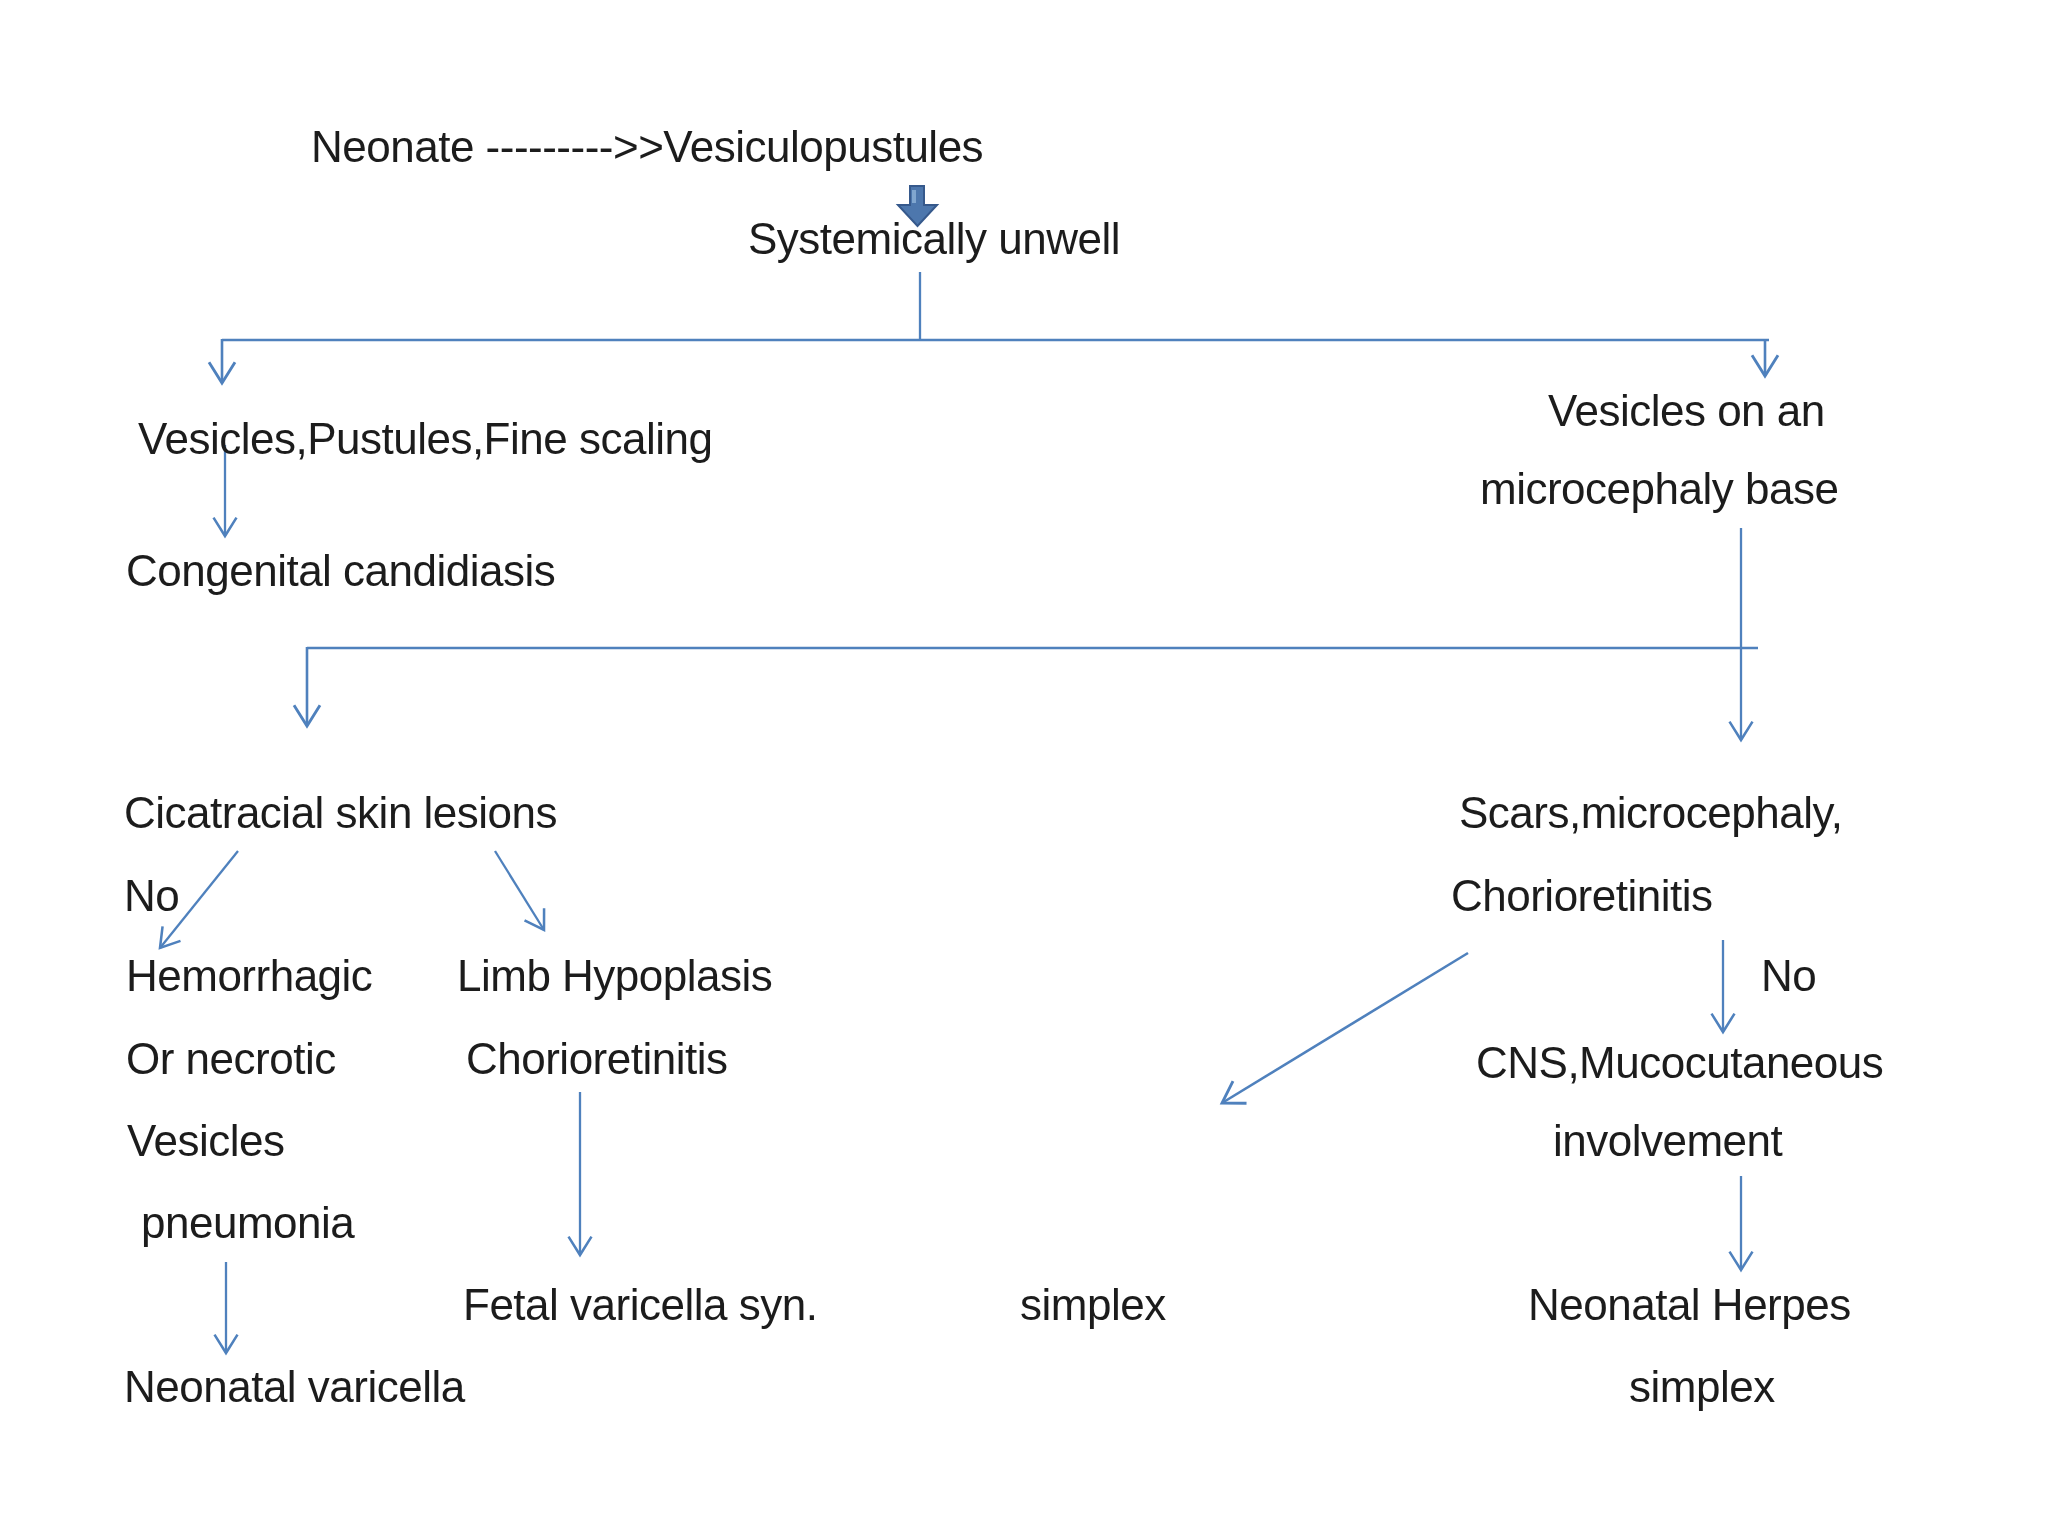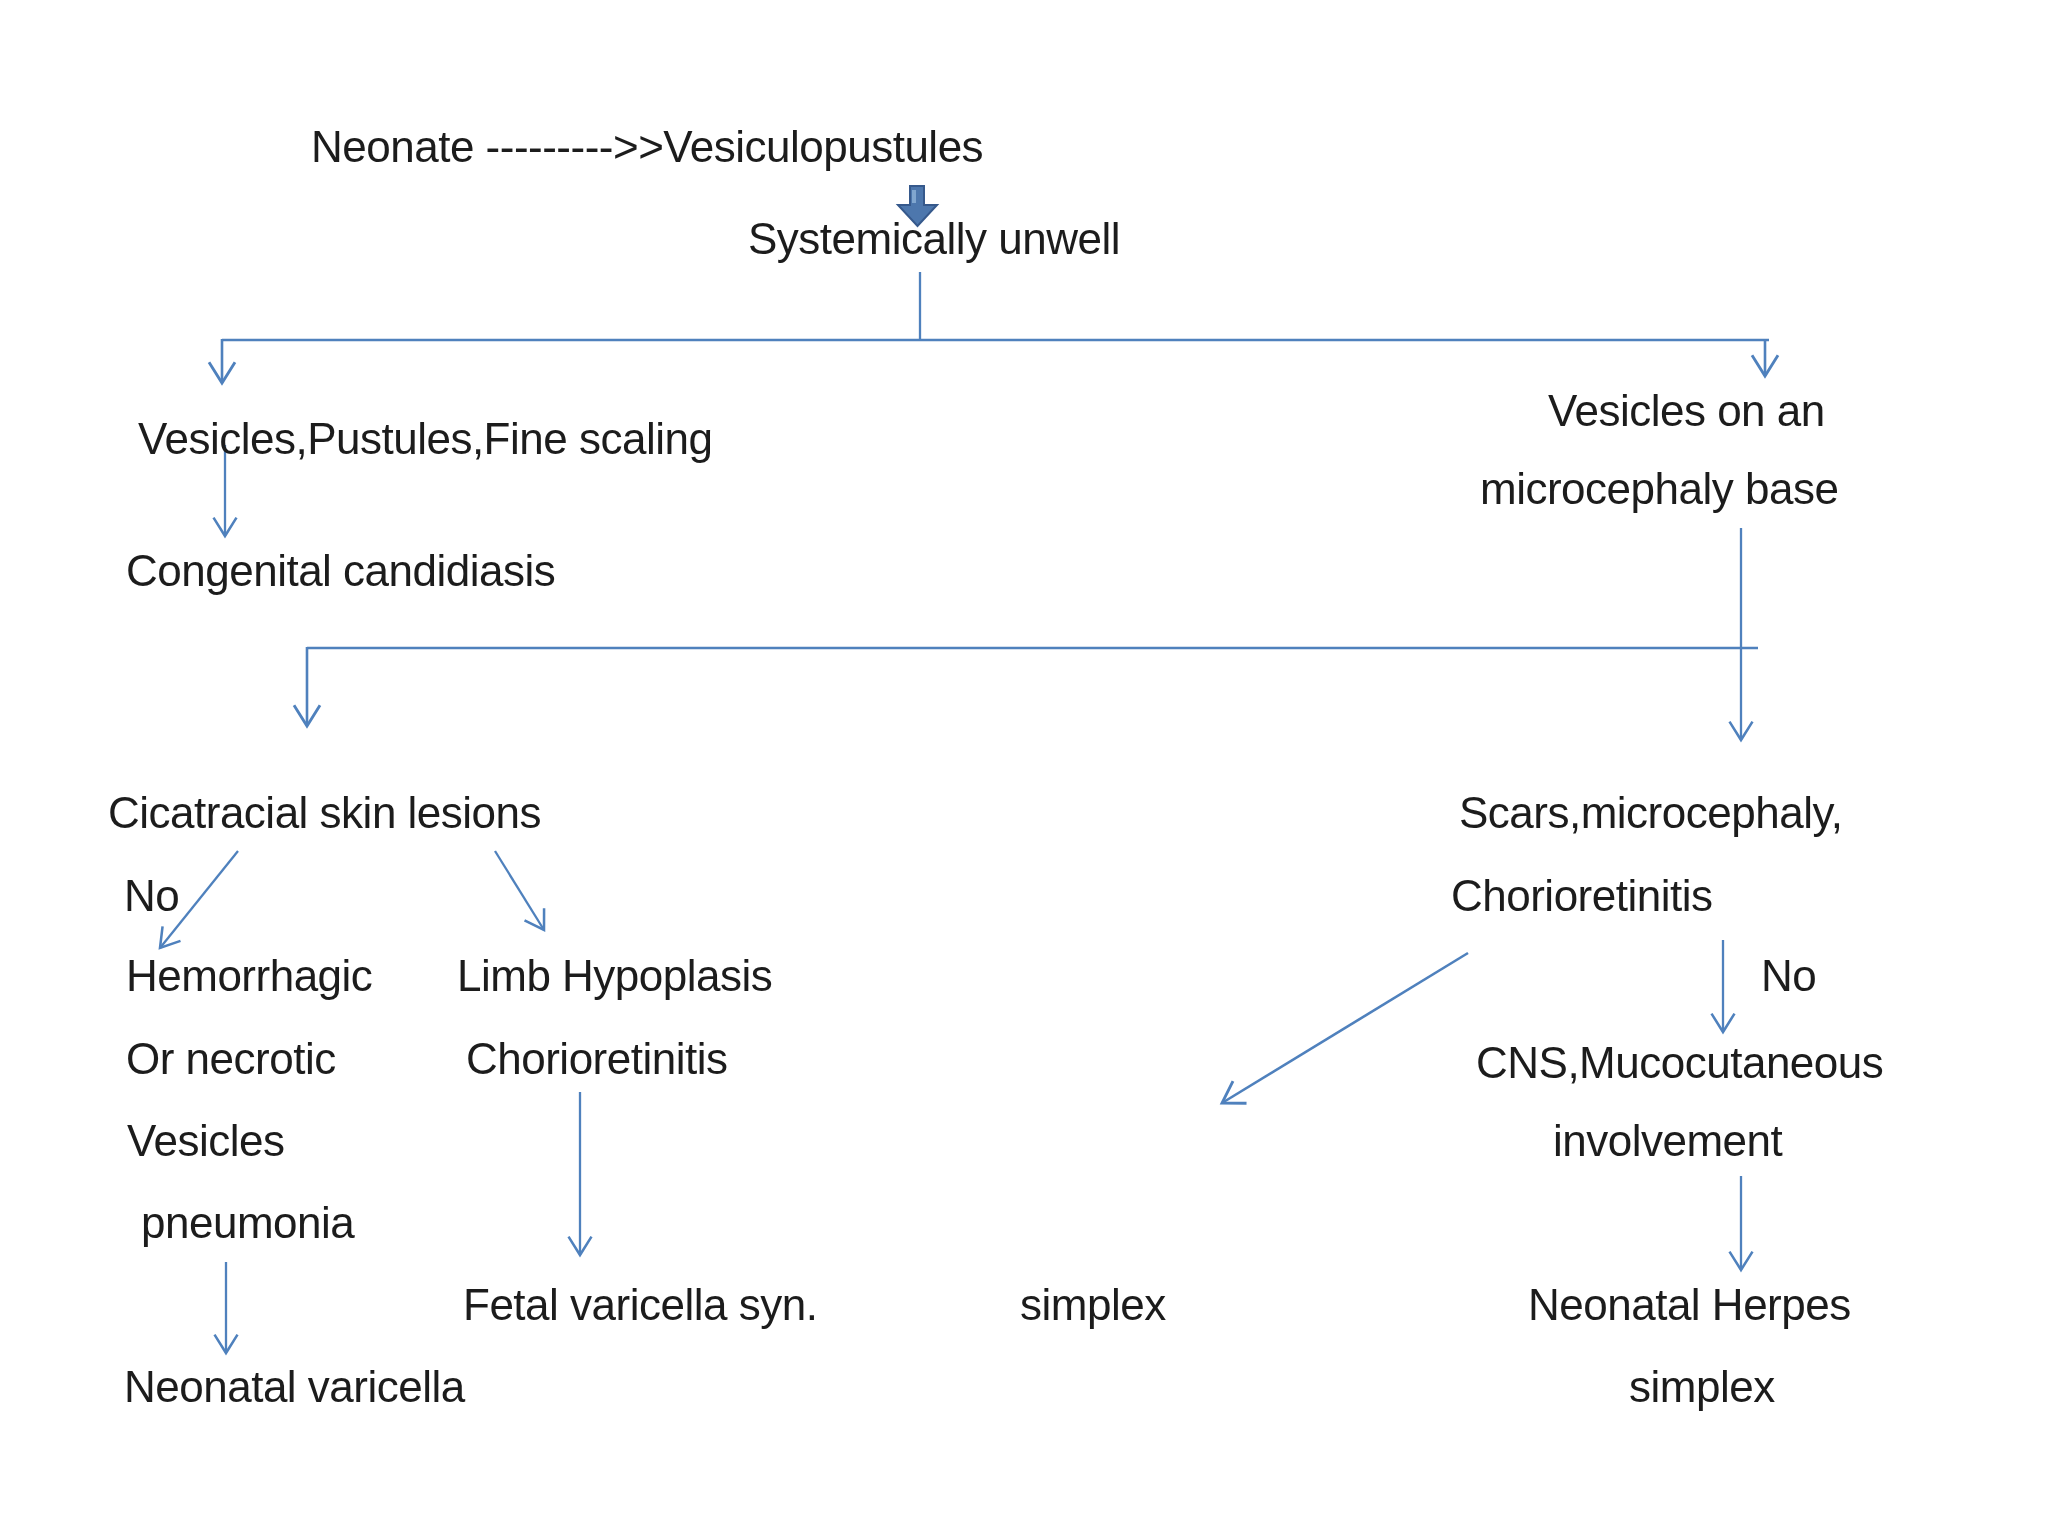--- a/index.html
+++ b/index.html
@@ -86,21 +86,21 @@
 
   <div class="lbl" style="left:311px;top:124px;">Neonate ---------&gt;&gt;Vesiculopustules</div>
   <div class="lbl" style="left:748px;top:216px;">Systemically unwell</div>
 
   <div class="lbl" style="left:138px;top:388px;margin-top:28px;">Vesicles,Pustules,Fine scaling</div>
   <div class="lbl" style="left:126px;top:548px;">Congenital candidiasis</div>
 
   <div class="lbl" style="left:1548px;top:388px;">Vesicles on an</div>
   <div class="lbl" style="left:1480px;top:466px;">microcephaly base</div>
 
-  <div class="lbl" style="left:108px;top:790px;text-align:center;">Cicatracial skin lesions</div>
+  <div class="lbl" style="left:124px;top:790px;text-align:center;">Cicatracial skin lesions</div>
   <div class="lbl" style="left:124px;top:873px;">No</div>
   <div class="lbl" style="left:126px;top:953px;">Hemorrhagic</div>
   <div class="lbl" style="left:457px;top:953px;">Limb Hypoplasis</div>
   <div class="lbl" style="left:126px;top:1036px;">Or necrotic</div>
   <div class="lbl" style="left:466px;top:1036px;">Chorioretinitis</div>
   <div class="lbl" style="left:120px;top:1118px;margin-left:7px;">Vesicles</div>
   <div class="lbl" style="left:141px;top:1200px;">pneumonia</div>
   <div class="lbl" style="left:463px;top:1282px;">Fetal varicella syn.</div>
   <div class="lbl" style="left:124px;top:1364px;">Neonatal varicella</div>
 

